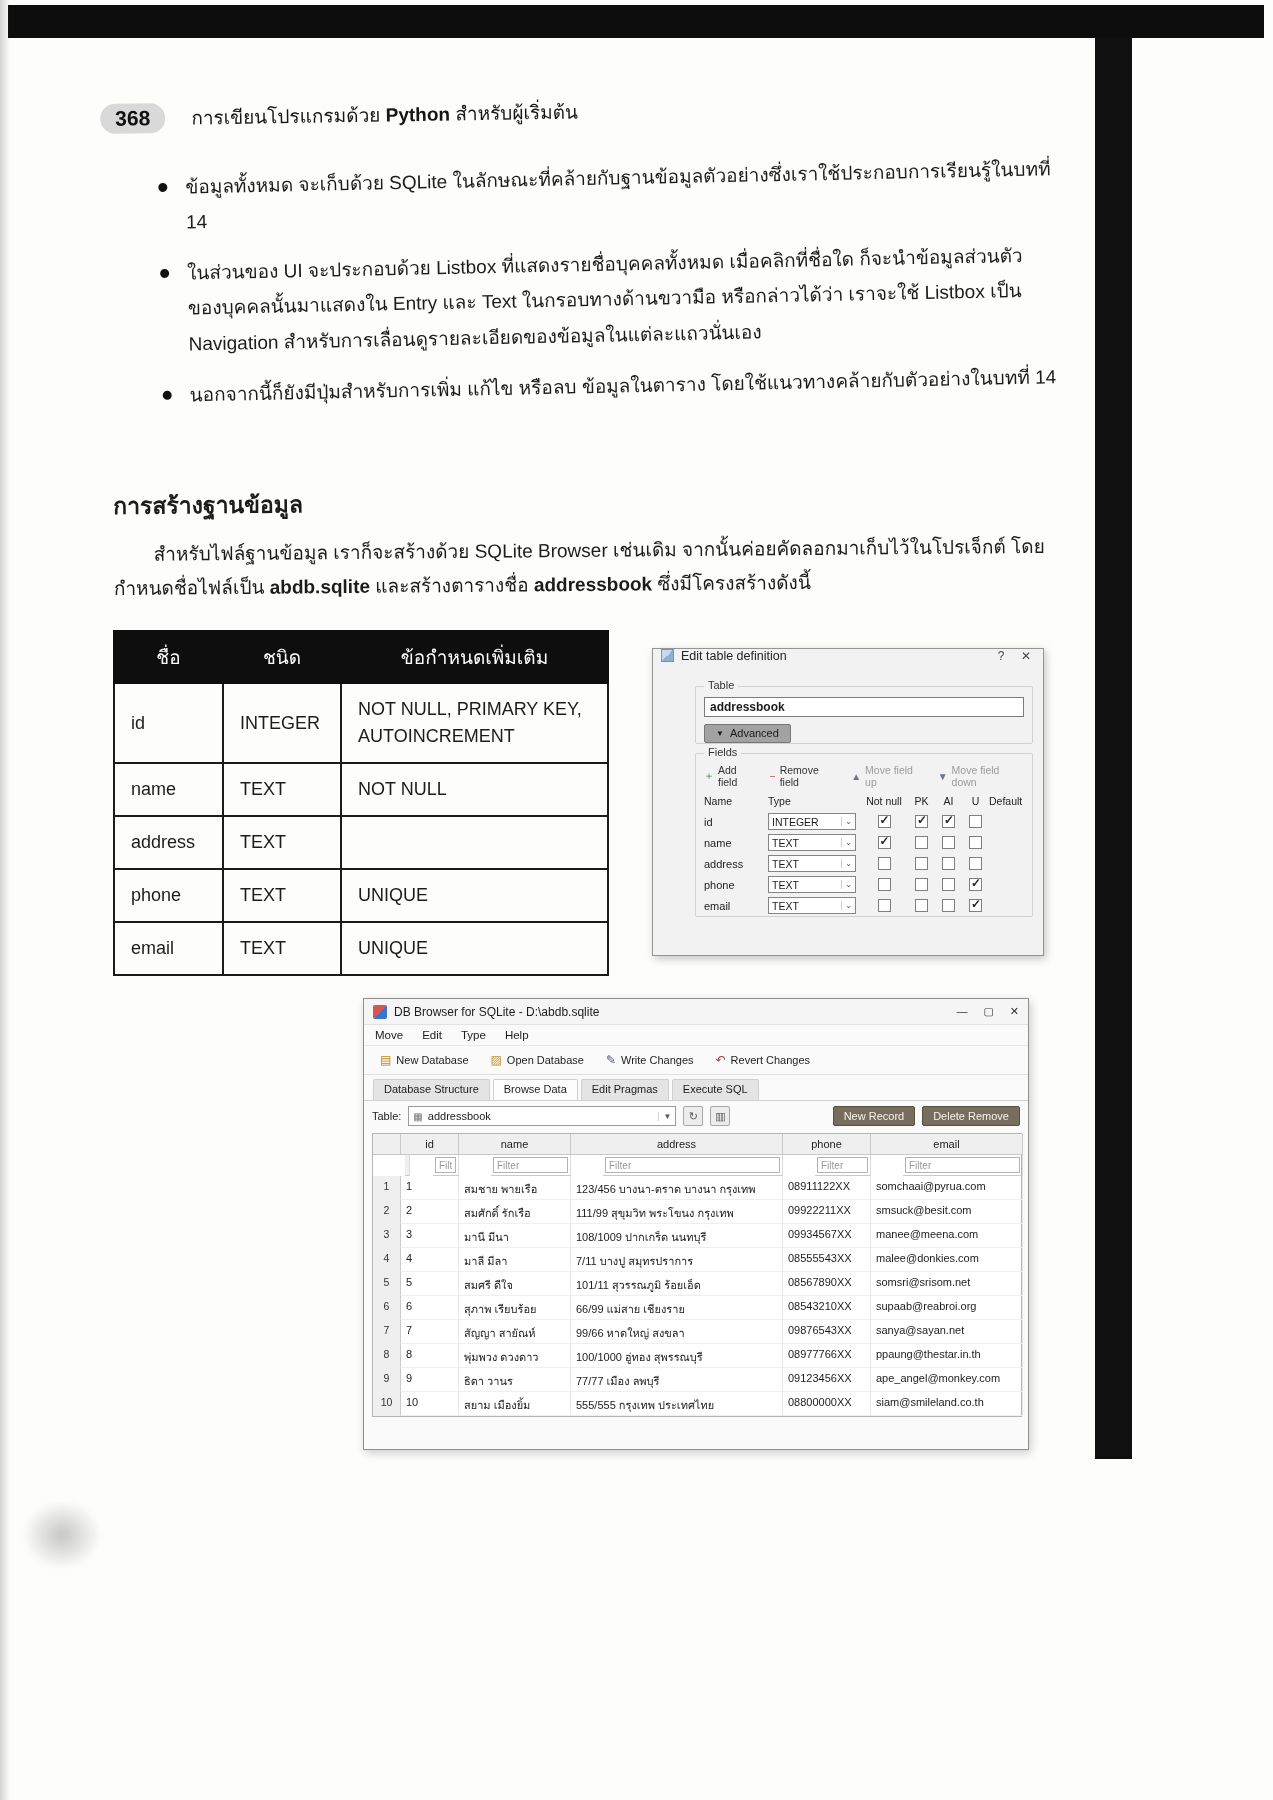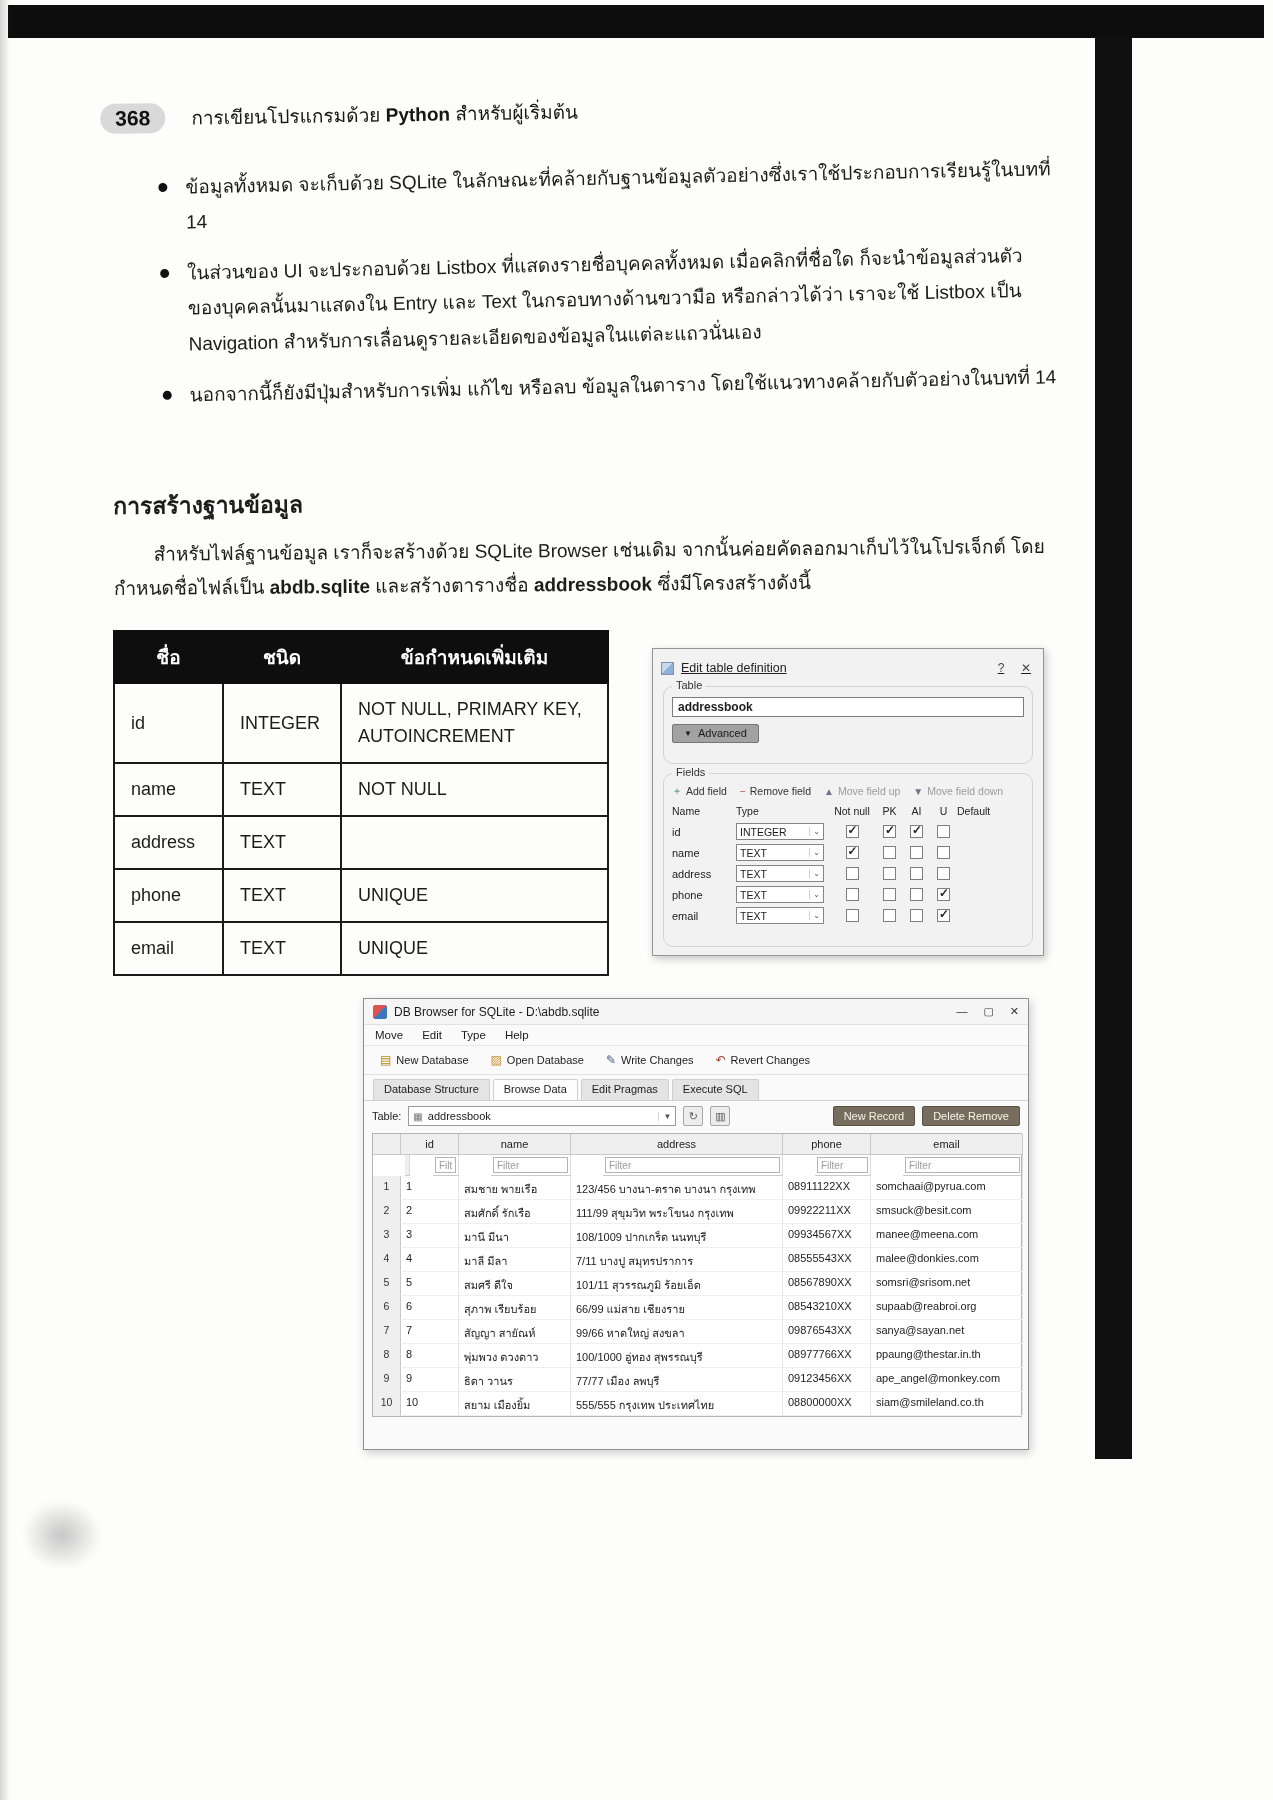--- a/index.html
+++ b/index.html
@@ -29,35 +29,35 @@
   .bullet .dot { flex:0 0 9px; width:9px; height:9px; border-radius:50%; background:#111; margin-top:13px; }
 
   
   .section { position:absolute; left:113px; top:488px; width:940px; transform:rotate(-0.5deg); transform-origin:left top; }
   .section-title { font-size:23px; font-weight:bold; margin-bottom:14px; }
   .section-para { font-size:19px; line-height:1.8; text-indent:40px; }
   .section-para b { font-weight:bold; }
 
   
   .schema-table { position:absolute; left:113px; top:630px; border-collapse:collapse; }
-  .schema-table th { background:#0e0e0e; color:#fff; font-size:19px; font-weight:bold; padding:10px 6px; border:2px solid #0e0e0e; }
+  .schema-table th { background:#0e0e0e; color:#fff; font-size:19px; font-weight:normal; padding:10px 6px; border:2px solid #0e0e0e; }
   .schema-table td { border:2px solid #1b1b1b; font-size:18px; line-height:1.5; padding:12px 16px; vertical-align:middle; background:#fdfdfc; }
   .schema-table .c-name { width:109px; }
   .schema-table .c-type { width:118px; }
   .schema-table .c-cons { width:267px; }
 
   
   .dialog { position:absolute; left:652px; top:648px; width:392px; height:308px;
     background:#f2f2f2; border:1px solid #949494; box-shadow:2px 3px 8px rgba(0,0,0,.22); font-size:12px; }
-  .dlg-title { height:26px; display:flex; align-items:flex-end; gap:7px; padding:0 8px; font-size:12.5px; color:#222;text-decoration:underline; }
+  .dlg-title { height:26px; display:flex; align-items:flex-start; gap:7px; padding:0 8px; font-size:12.5px; color:#222; }
   .dlg-title .title-text { flex:1; }
   .dlg-title .tbtn { width:18px; text-align:center; color:#444; font-size:12px; cursor:default; }
   .dlg-icon { width:13px; height:13px; background:linear-gradient(135deg,#c9d8ea 50%,#8fb0d4 50%); border:1px solid #7d93ad; }
   .dlg-body { padding:2px 10px 8px; }
-  .group { border:1px solid #d2d2d2; border-radius:10px; position:relative; padding:10px 8px 20px; margin-top:9px; }
+  .group { border:1px solid #d2d2d2; border-radius:2px; position:relative; padding:10px 8px 0; margin-top:9px;margin-left:32px; }
   .group-label { position:absolute; top:-8px; left:8px; background:#f2f2f2; padding:0 4px; font-size:11px; color:#333; }
   .txt-input { height:20px; border:1px solid #7d7d7d; background:#fff; font-size:12px; font-weight:bold; padding:2px 5px; line-height:15px; }
   .adv-btn { display:inline-flex; align-items:center; gap:6px; margin-top:7px; background:#a2a2a2;
     border:1px solid #767676; border-radius:2px; padding:2px 11px 3px; font-size:11px; color:#1a1a1a; }
   .adv-btn .arrow { font-size:8px; }
   .fields-toolbar { display:flex; gap:13px; align-items:center; font-size:10.5px; color:#333; margin-bottom:7px; }
   .dlg-tool { display:flex; align-items:center; gap:4px; }
   .dlg-tool .gi { font-size:10px; }
   .dlg-tool.disabled { color:#9c9c9c; }
   .gi-add { color:#2f8a4c; } .gi-rem { color:#b94a3c; } .gi-up, .gi-dn { color:#6a7687; font-size:8px; }

